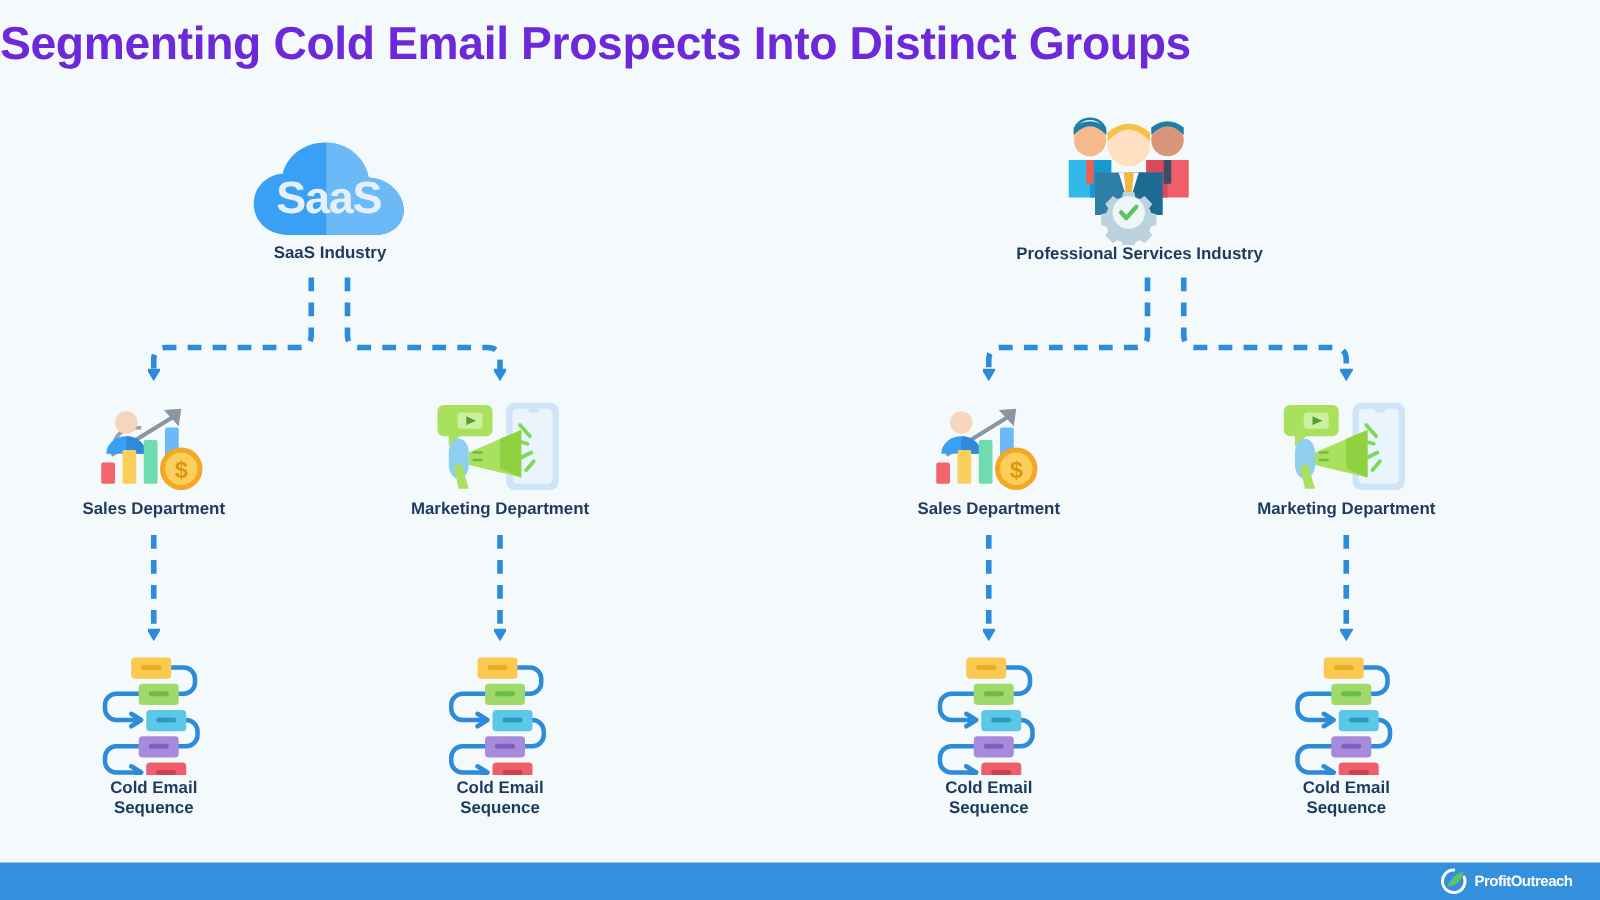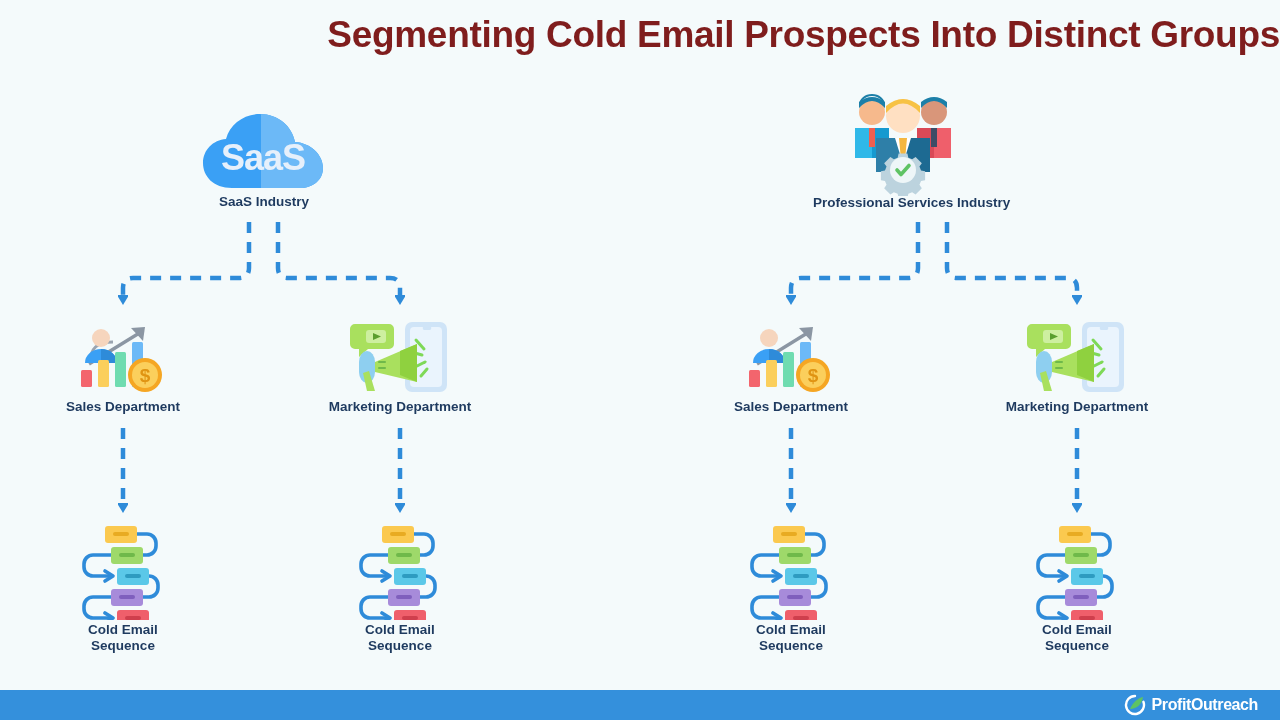--- a/index.html
+++ b/index.html
@@ -9,25 +9,25 @@
     background:#f4fafb;
     position:relative;
     overflow:hidden;
   }
   #stage { position:absolute; inset:0; }
 
   
   .title {
     position:absolute;
     left:0; right:0; top:10px;
-    text-align:right;
+    text-align:left;
     font-size:37px;
     font-weight:bold;
     line-height:1.33;
-    color:#7f1d1d;
+    color:#6d28d9;
     letter-spacing:-0.3px;
   }
   .title .ln { display:block; }
 
   
   .node { position:absolute; text-align:center; }
   .node .caption {
     font-size:13.5px;
     color:#1e3a5f;
     font-weight:bold;
@@ -42,21 +42,21 @@
 
   
   .footer {
     position:absolute; left:0; right:0; bottom:0;
     height:30px; background:#3490dc;
     display:flex; align-items:center; justify-content:flex-end;
     padding-right:22px;
   }
   .logo { display:flex; align-items:center; gap:6px; }
   .logo-text {
-    color:#ffffff; font-size:16px; font-weight:bold; letter-spacing:-0.4px;
+    color:#ffffff; font-size:12px; font-weight:bold; letter-spacing:-0.4px;
   }
 </style>
 </head>
 <body>
 
 <div id="stage">
 
   <div class="title">
     <span class="ln">Segmenting Cold Email Prospects Into Distinct Groups</span>
   </div>

